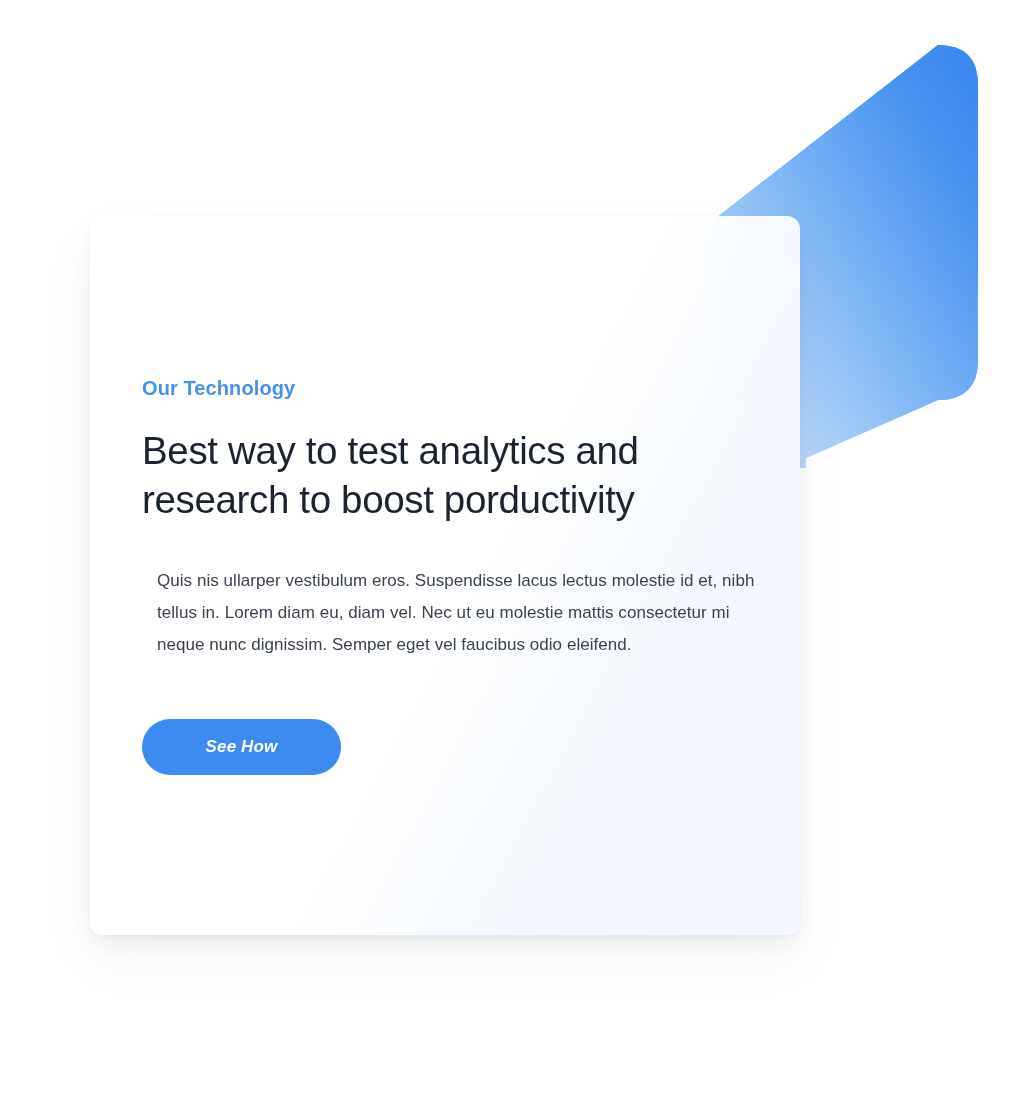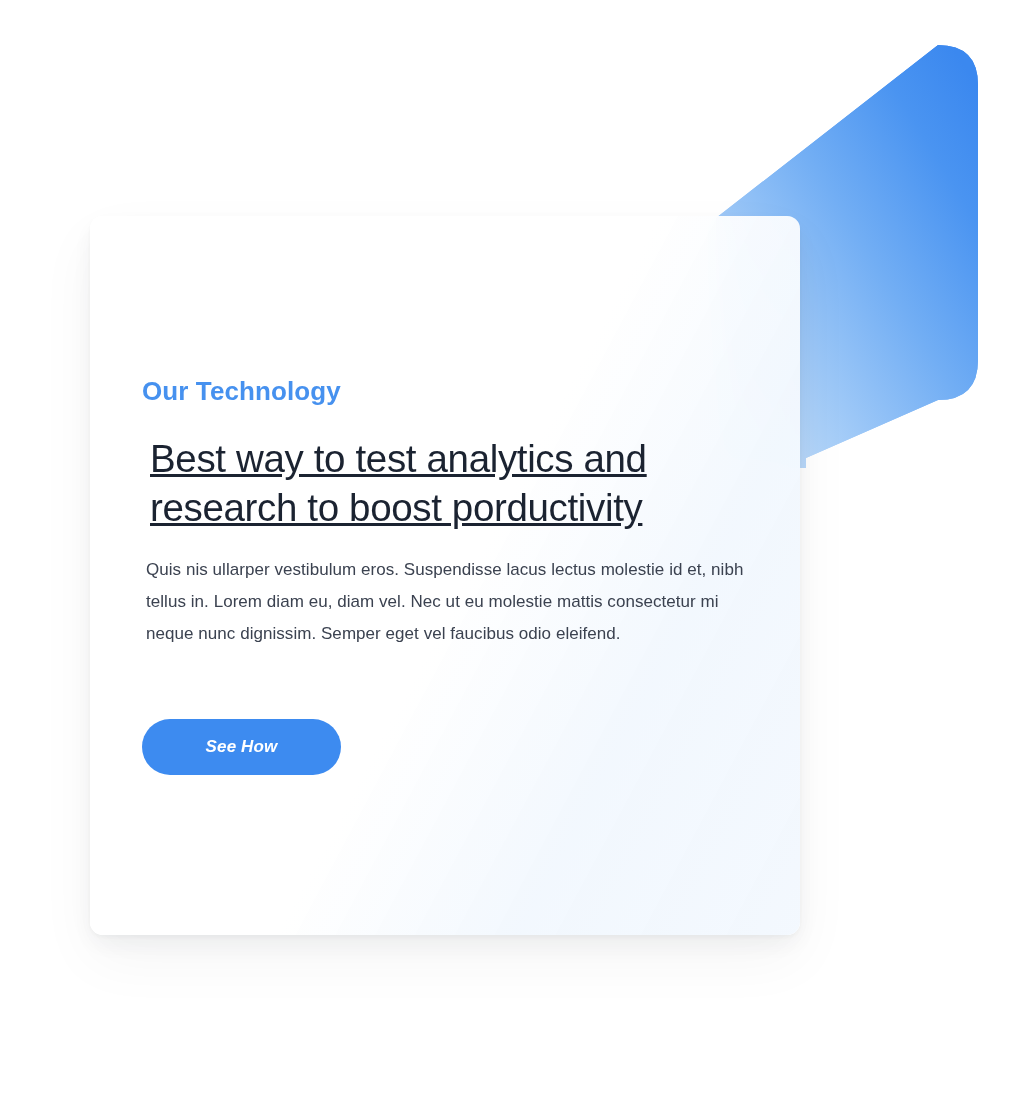--- a/index.html
+++ b/index.html
@@ -70,48 +70,47 @@
     right: 0;
     bottom: 0;
     z-index: 2;
   }
 
   .eyebrow {
     position: absolute;
     top: 160px;
     left: 0;
     margin: 0;
-    font-size: 26px;
+    font-size: 20px;
     font-weight: 700;
     letter-spacing: 0.1px;
     line-height: 1.2;
     color: #4691ef;
     white-space: nowrap;
   }
 
   .headline {
     position: absolute;
     top: 210px;
     left: 0;
     width: 625px;
-    margin: 8px;
+    margin: 0;
     font-size: 38.5px;
     font-weight: 400;
     line-height: 49px;
     letter-spacing: -0.35px;
     color: #1b2331;
-    text-decoration: underline;
   }
 
   .body-copy {
     position: absolute;
     top: 334px;
     left: 0;
     width: 615px;
-    margin: 4px;
+    margin: 15px;
     font-size: 17px;
     font-weight: 400;
     line-height: 32px;
     letter-spacing: 0.05px;
     color: #3b4250;
   }
 
   .cta-button {
     position: absolute;
     top: 503px;

